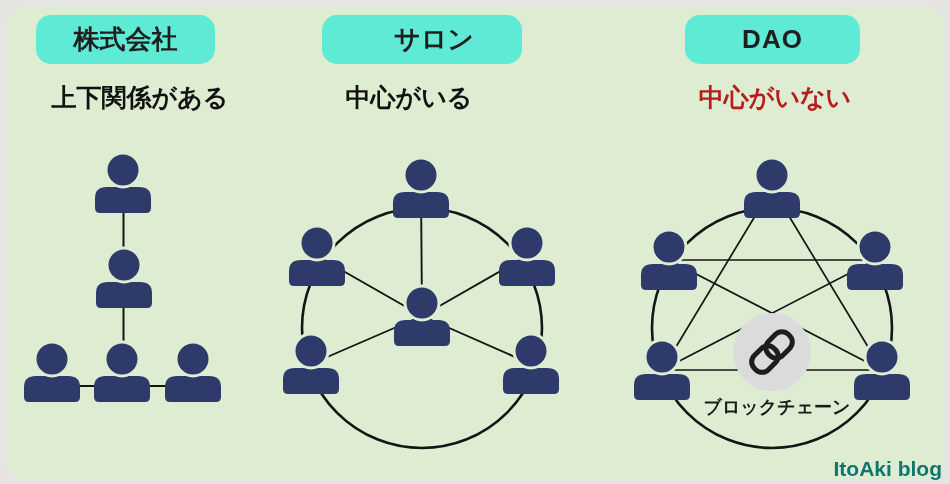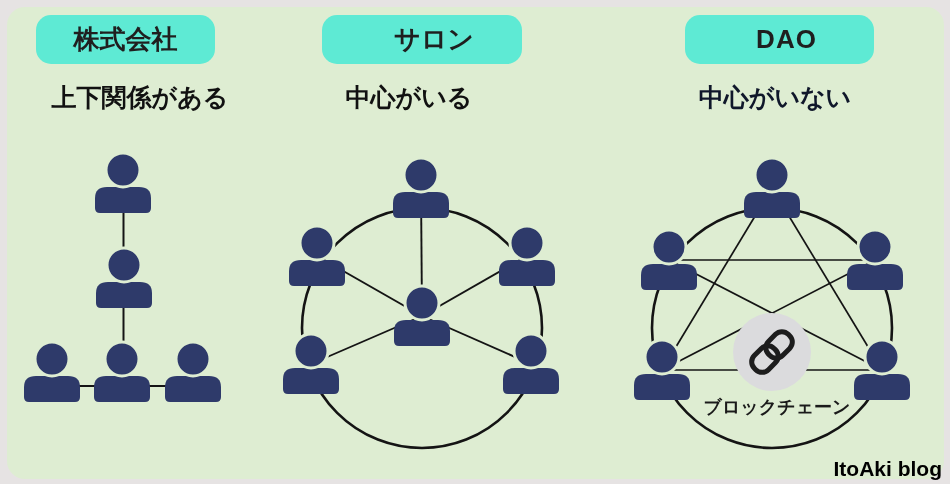--- a/index.html
+++ b/index.html
@@ -19,37 +19,37 @@
   .badge{
     position:absolute;
     top:15px;height:49px;
     background:#5eead4;
     border-radius:15px;
     display:flex;align-items:center;justify-content:center;
     font-size:26px;font-weight:bold;color:#1f1f1f;
   }
   .badge.b1{left:36px;width:179px;}
   .badge.b2{left:322px;width:176px;padding-left:24px;}
-  .badge.b3{left:685px;width:175px;letter-spacing:1px;padding-left:14px;}
+  .badge.b3{left:685px;width:175px;letter-spacing:1px;}
   .subtitle{
     position:absolute;
     top:82px;height:30px;width:230px;
     display:flex;align-items:center;justify-content:center;
     font-size:25px;font-weight:bold;color:#111111;
   }
   .subtitle.s1{left:25px;}
   .subtitle.s2{left:294px;}
-  .subtitle.s3{left:660px;color:#0f172a;text-align:center;}
+  .subtitle.s3{left:660px;color:#b91c1c;text-align:center;}
   .canvas{
     position:absolute;left:0;top:0;
   }
   .watermark{
     position:absolute;
     right:8px;bottom:3px;
-    font-size:21px;font-weight:bold;color:#000000;
+    font-size:21px;font-weight:bold;color:#0f766e;
   }
 </style>
 </head>
 <body>
 
 <div class="stage">
   <div class="panel"></div>
 
   <div class="badge b1">株式会社</div>
   <div class="badge b2">サロン</div>

